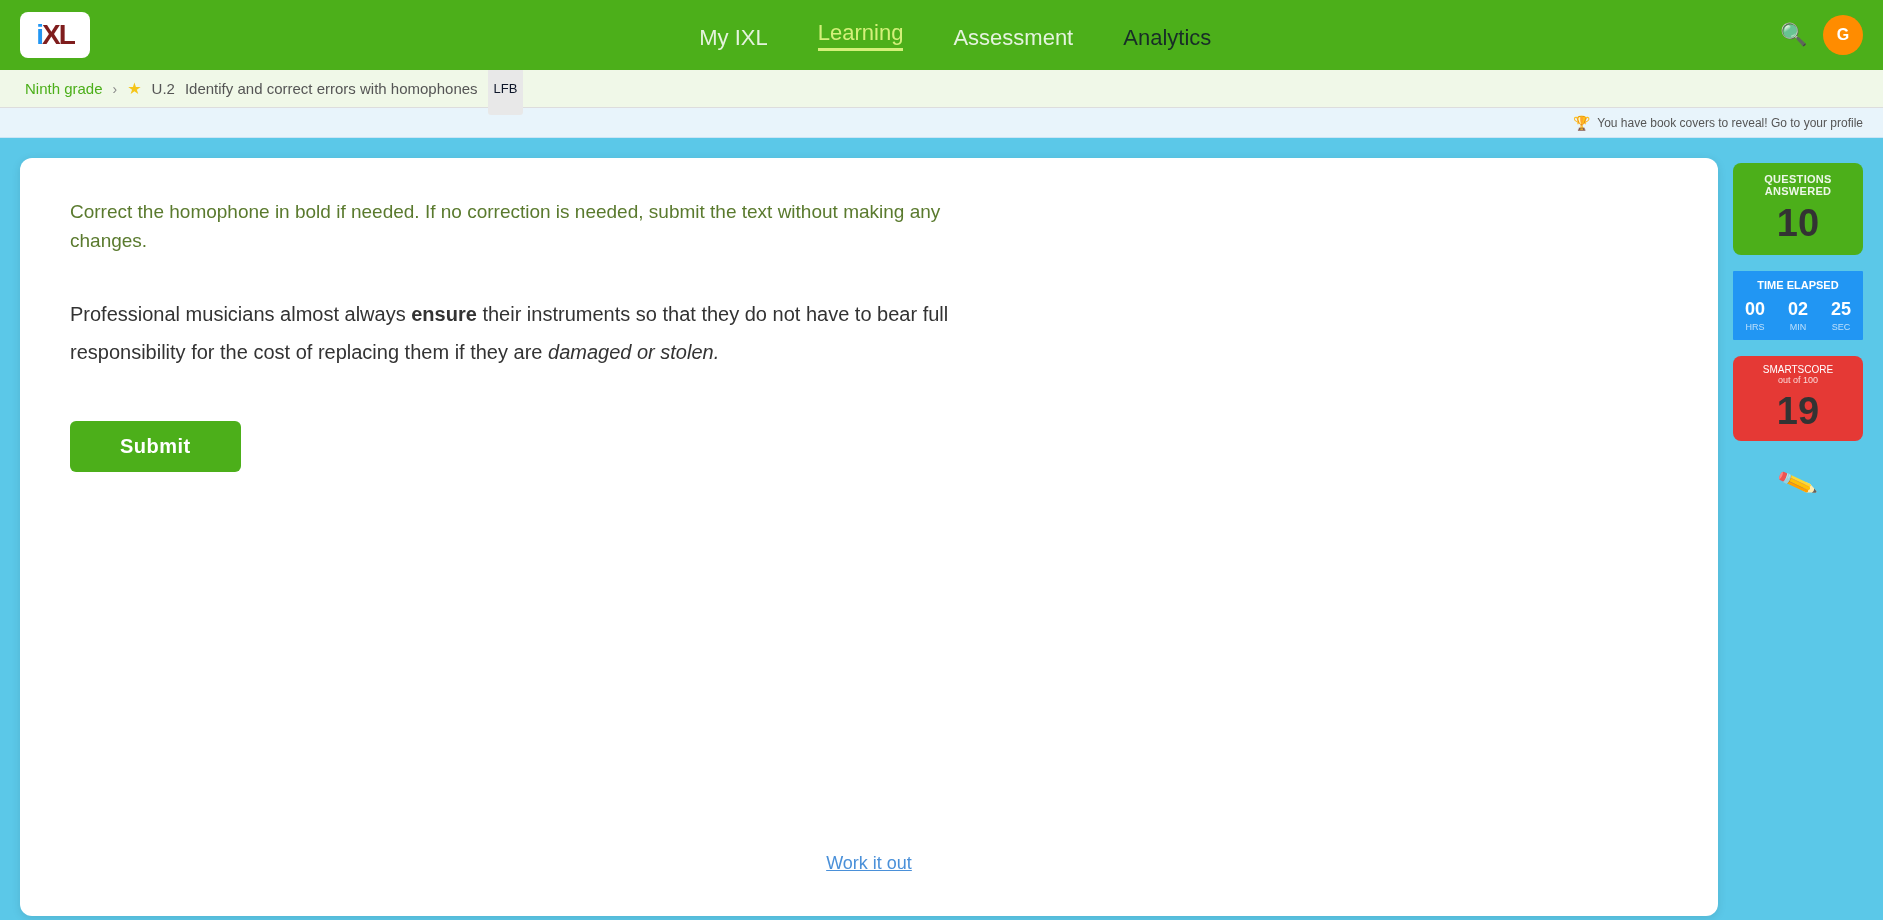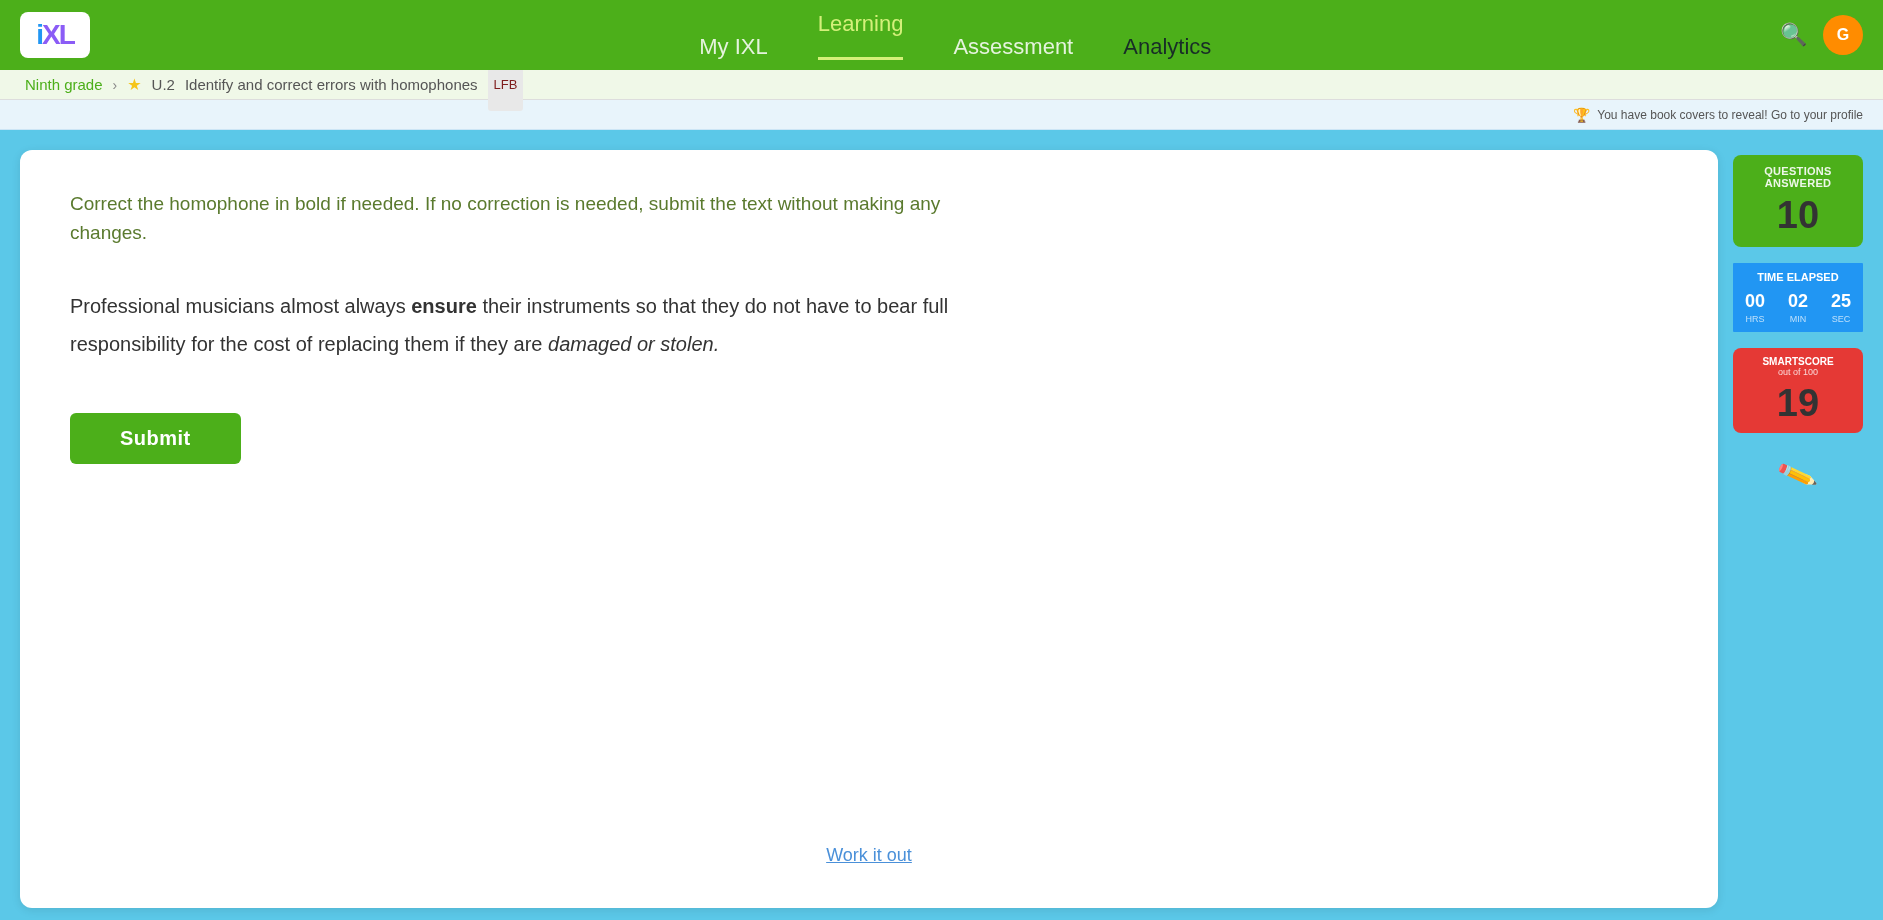--- a/index.html
+++ b/index.html
@@ -32,40 +32,40 @@
       display: flex;
       align-items: center;
       justify-content: center;
       font-weight: 900;
       font-size: 28px;
       color: #4caf1a;
       letter-spacing: -2px;
       overflow: hidden;
     }
     .logo-i { color: #2196F3; }
-    .logo-xl { color: #8b5cf6; }
+    .logo-xl { color: #7f1d1d; }
     .nav-links {
       display: flex;
       align-items: flex-end;
       gap: 50px;
       flex: 1;
       justify-content: center;
     }
     .nav-link {
       color: white;
       text-decoration: none;
       font-size: 22px;
       font-weight: 500;
       opacity: 0.85;
       cursor: pointer;
     }
     .nav-link.active {
       color: #d4f07a;
       border-bottom: 3px solid #d4f07a;
-      padding-bottom: 20px;
+      padding-bottom: 2px;
       opacity: 1;
     }
     .nav-link.analytics-link {
       color: #0f172a;
     }
     .header-right {
       display: flex;
       align-items: center;
       gap: 15px;
     }
@@ -84,21 +84,21 @@
       align-items: center;
       justify-content: center;
       color: white;
       font-weight: bold;
       font-size: 16px;
     }
 
     
     .breadcrumb-bar {
       background: #f0f8e8;
-      height: 30px;
+      height: 38px;
       display: flex;
       align-items: center;
       padding: 0 25px;
       gap: 10px;
       border-bottom: 1px solid #ddd;
     }
     .breadcrumb-link {
       color: #4caf1a;
       font-size: 15px;
       cursor: pointer;
@@ -110,21 +110,21 @@
     }
     .breadcrumb-star {
       color: #f5c518;
       font-size: 16px;
     }
     .breadcrumb-current {
       color: #555;
       font-size: 15px;
     }
     .breadcrumb-tag {
-      color: #7f1d1d;
+      color: #0f172a;
       font-size: 13px;
       background: #e8e8e8;
       padding: 19px 6px;
       border-radius: 3px;
     }
 
     
     .trophy-bar {
       background: #e8f4fb;
       height: 30px;
@@ -267,21 +267,21 @@
     }
     .smart-score-box {
       background: #e53935;
       border-radius: 8px;
       padding: 8px 12px;
       text-align: center;
       color: white;
     }
     .smart-score-label {
       font-size: 10px;
-      font-weight: bold;
+      font-weight: normal;
       text-transform: uppercase;
       text-align: center;
     }
     .smart-score-sub {
       font-size: 9px;
       opacity: 0.8;
     }
     .smart-score-value {
       font-size: 38px;
       font-weight: bold;

